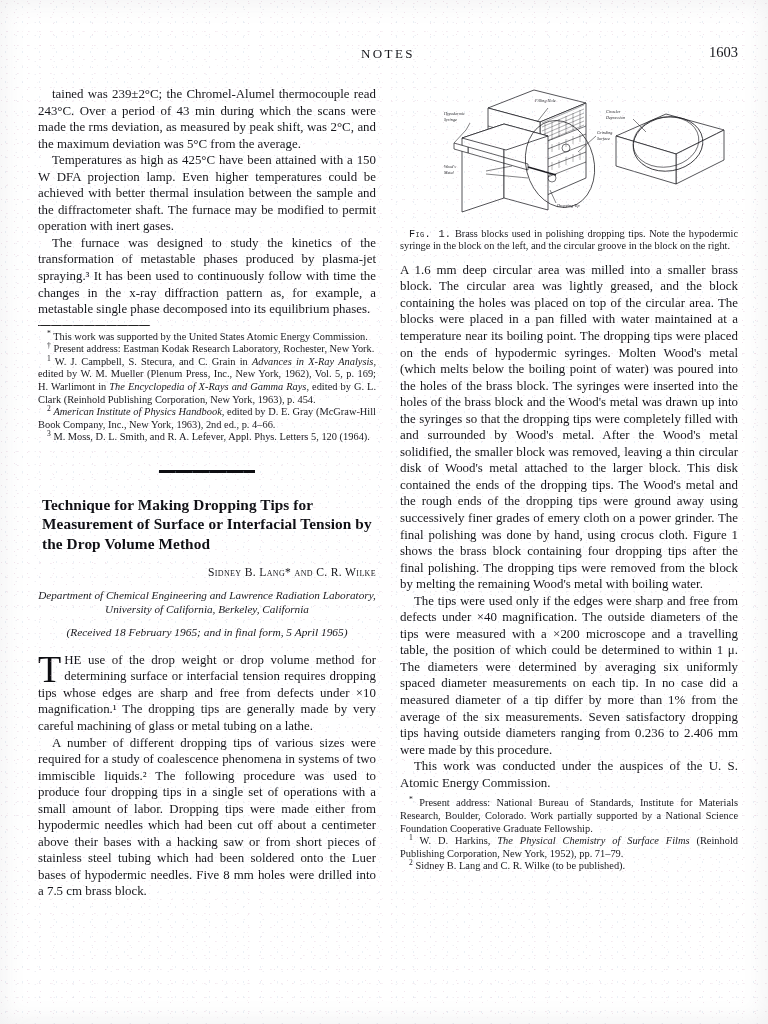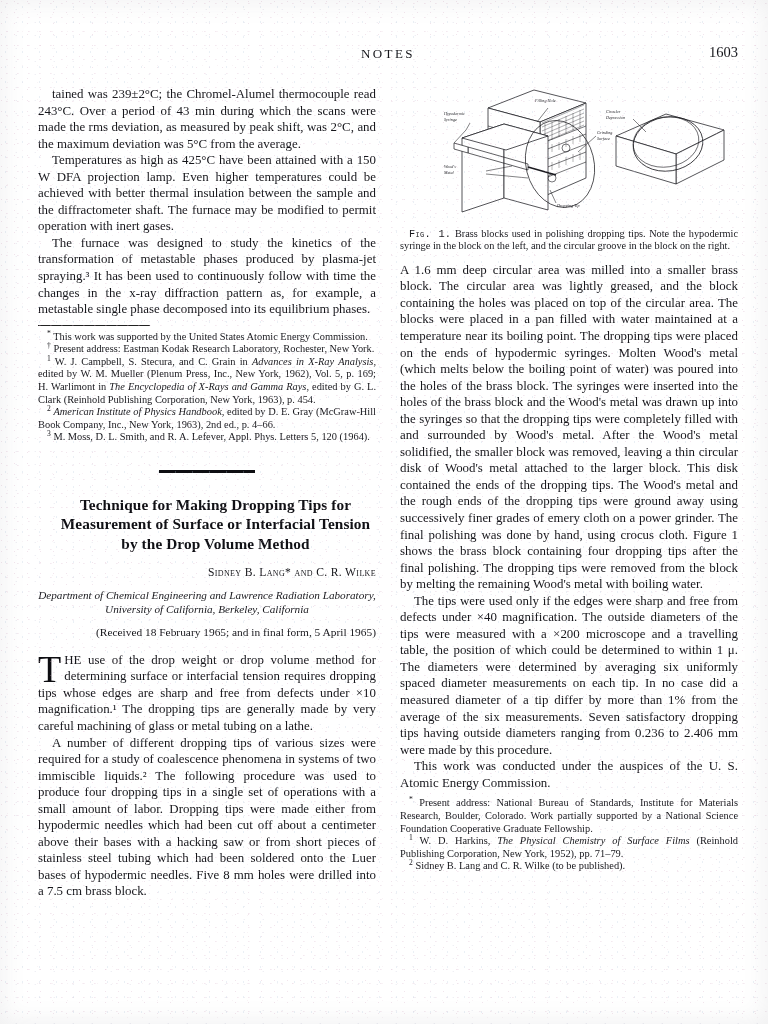--- a/index.html
+++ b/index.html
@@ -125,46 +125,47 @@
     width: 96px;
     height: 2.5px;
     background: #0e0e12;
     margin: 26px auto 22px auto;
   }
   .art-title {
     font-family: "Liberation Serif", serif;
     font-weight: bold;
     font-size: 15.3px;
     line-height: 19.5px;
-    text-align: center;
+    text-align: left;
     color: #101015;
-    margin: 0 0 13px 17px;
+    margin: 0 0 13px 4px;
     letter-spacing: .1px;
   }
   .art-authors {
     text-align: right;
     font-size: 11.6px;
     color: #16161b;
     margin: 0 0 9px 0;
     font-variant: small-caps;
     letter-spacing: .35px;
   }
   .art-affil {
     text-align: center;
     font-style: italic;
     font-size: 11.2px;
     line-height: 14.4px;
     color: #17171c;
     margin: 0 0 9px 0;
   }
   .art-recv {
-    text-align: right;
+    text-align: center;
     font-size: 11.4px;
     color: #16161b;
     margin: 0 0 14px 0;
+    font-style: italic;
   }
 
   
   p.dropcap {
     margin: 0;
     font-size: 12.9px;
     line-height: 16.55px;
     text-align: justify;
     text-indent: 0;
     color: #16161b;

